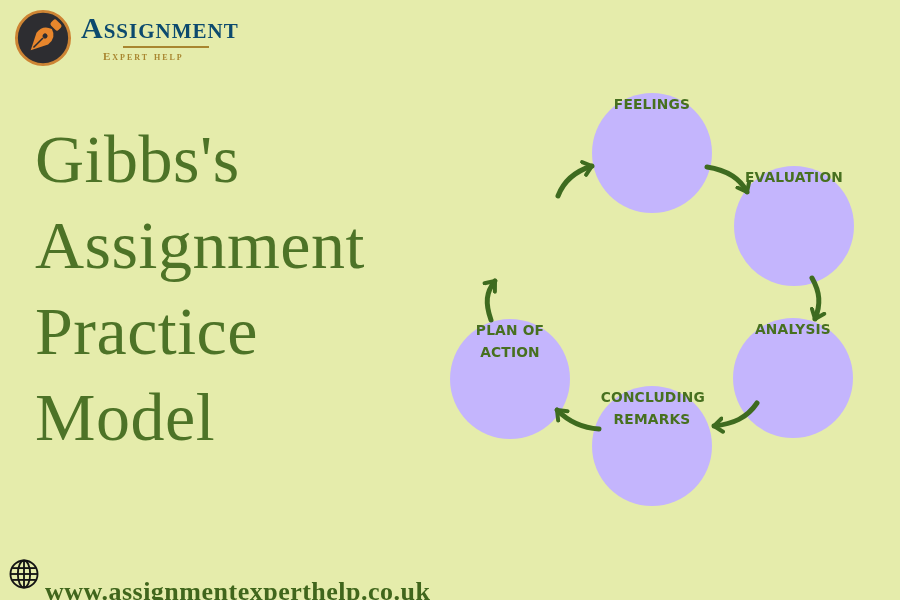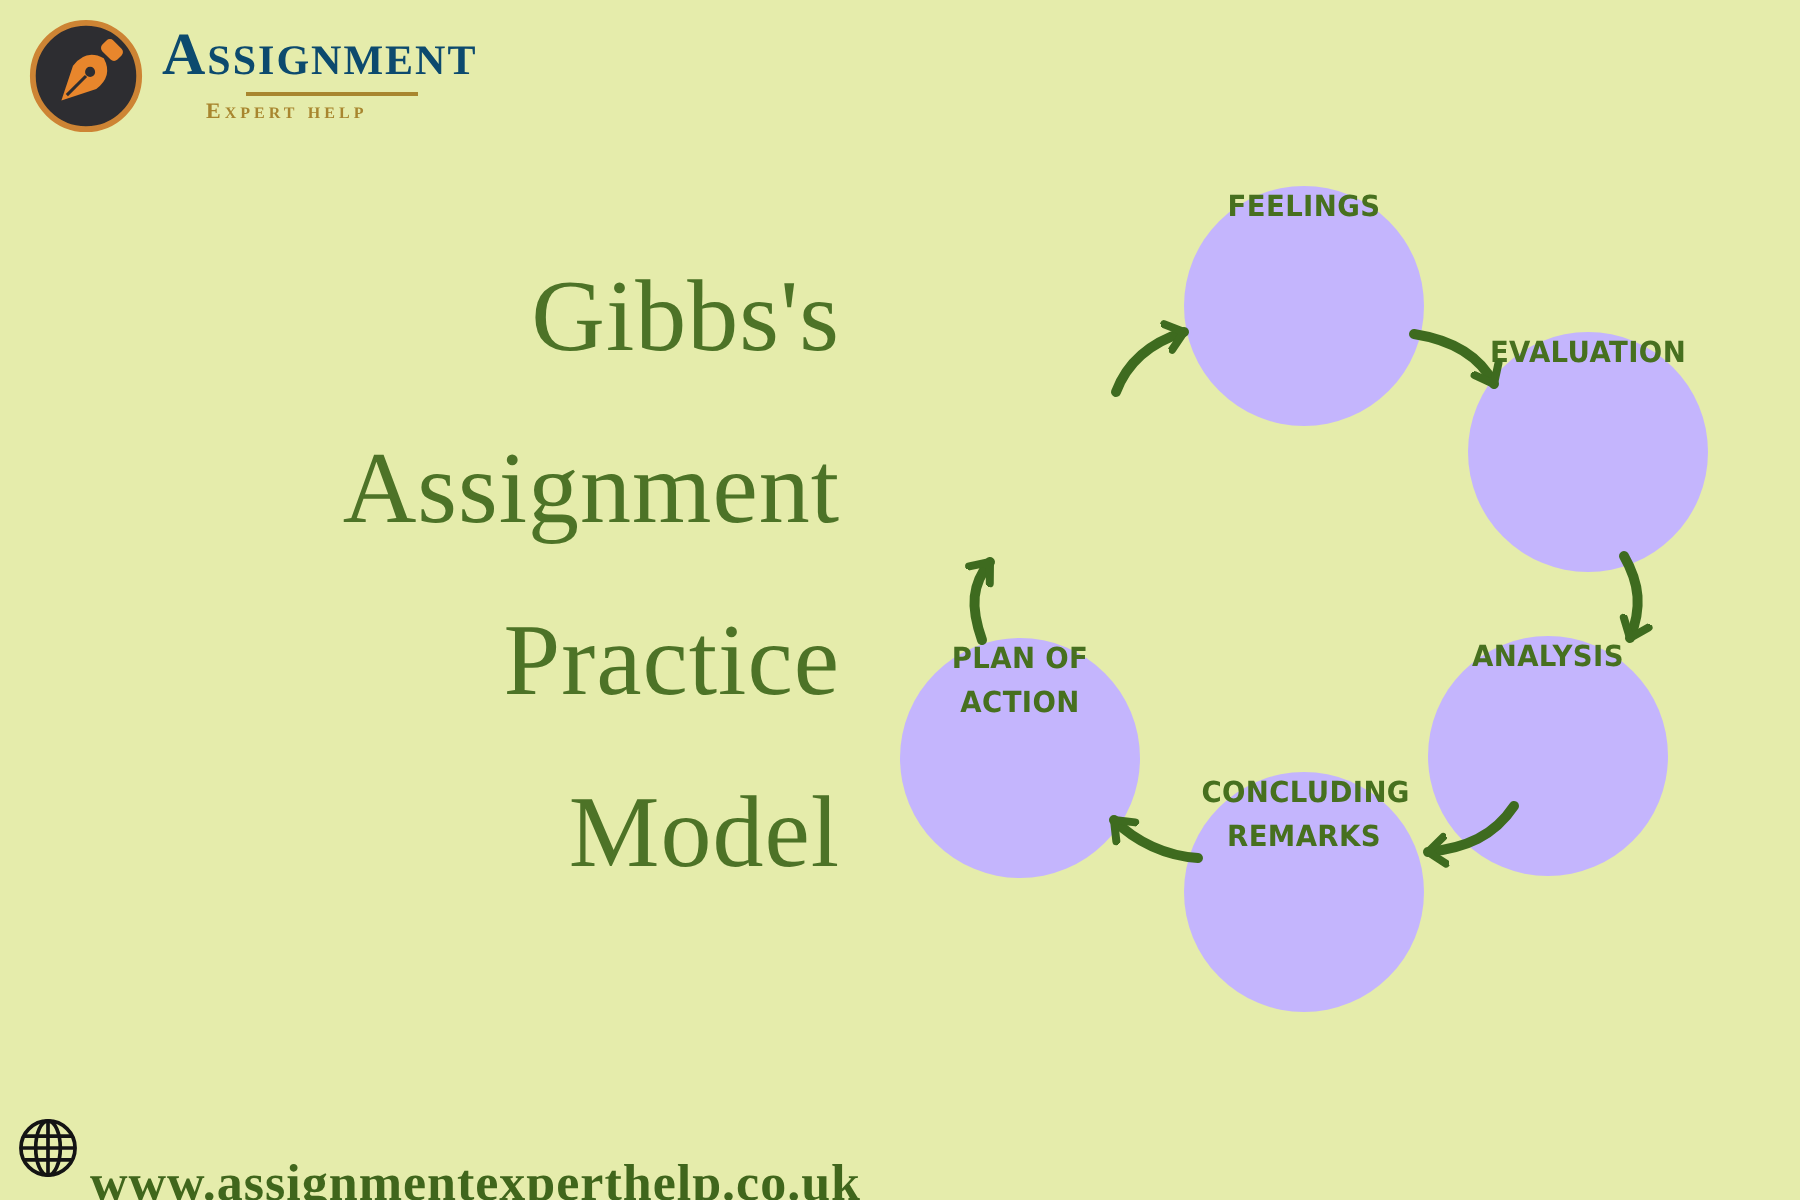--- a/index.html
+++ b/index.html
@@ -49,24 +49,24 @@
     color: #a8862f;
     margin-left: 22px;
   }
 
   
   .title {
     position: absolute;
     left: 35px;
     top: 116px;
     width: 385px;
-    text-align: right;
+    text-align: left;
     font-family: "Liberation Serif", serif;
     font-weight: 400;
-    font-size: 51px;
+    font-size: 68px;
     line-height: 86px;
     color: #4d7327;
     letter-spacing: 0.5px;
   }
   .title span { display: block; }
 
   
   .cycle { position: absolute; inset: 0; }
   .step {
     position: absolute;
@@ -84,21 +84,21 @@
     font-weight: 700;
     font-size: 14.5px;
     line-height: 1.55;
     letter-spacing: 0.2px;
     color: #47701f;
     width: 108px;
     transform: scaleX(0.95);
   }
   .step-feelings    { left: 592px; top:  93px; }
   .step-evaluation  { left: 734px; top: 166px; }
-  .step-analysis    { left: 714px; top: 318px; }
+  .step-analysis    { left: 733px; top: 318px; }
   .step-concluding  { left: 592px; top: 386px; }
   .step-plan        { left: 450px; top: 319px; }
   .step-description { left: 452px; top: 166px; }
 
   .arrows {
     position: absolute;
     inset: 0;
     width: 900px;
     height: 600px;
     pointer-events: none;

